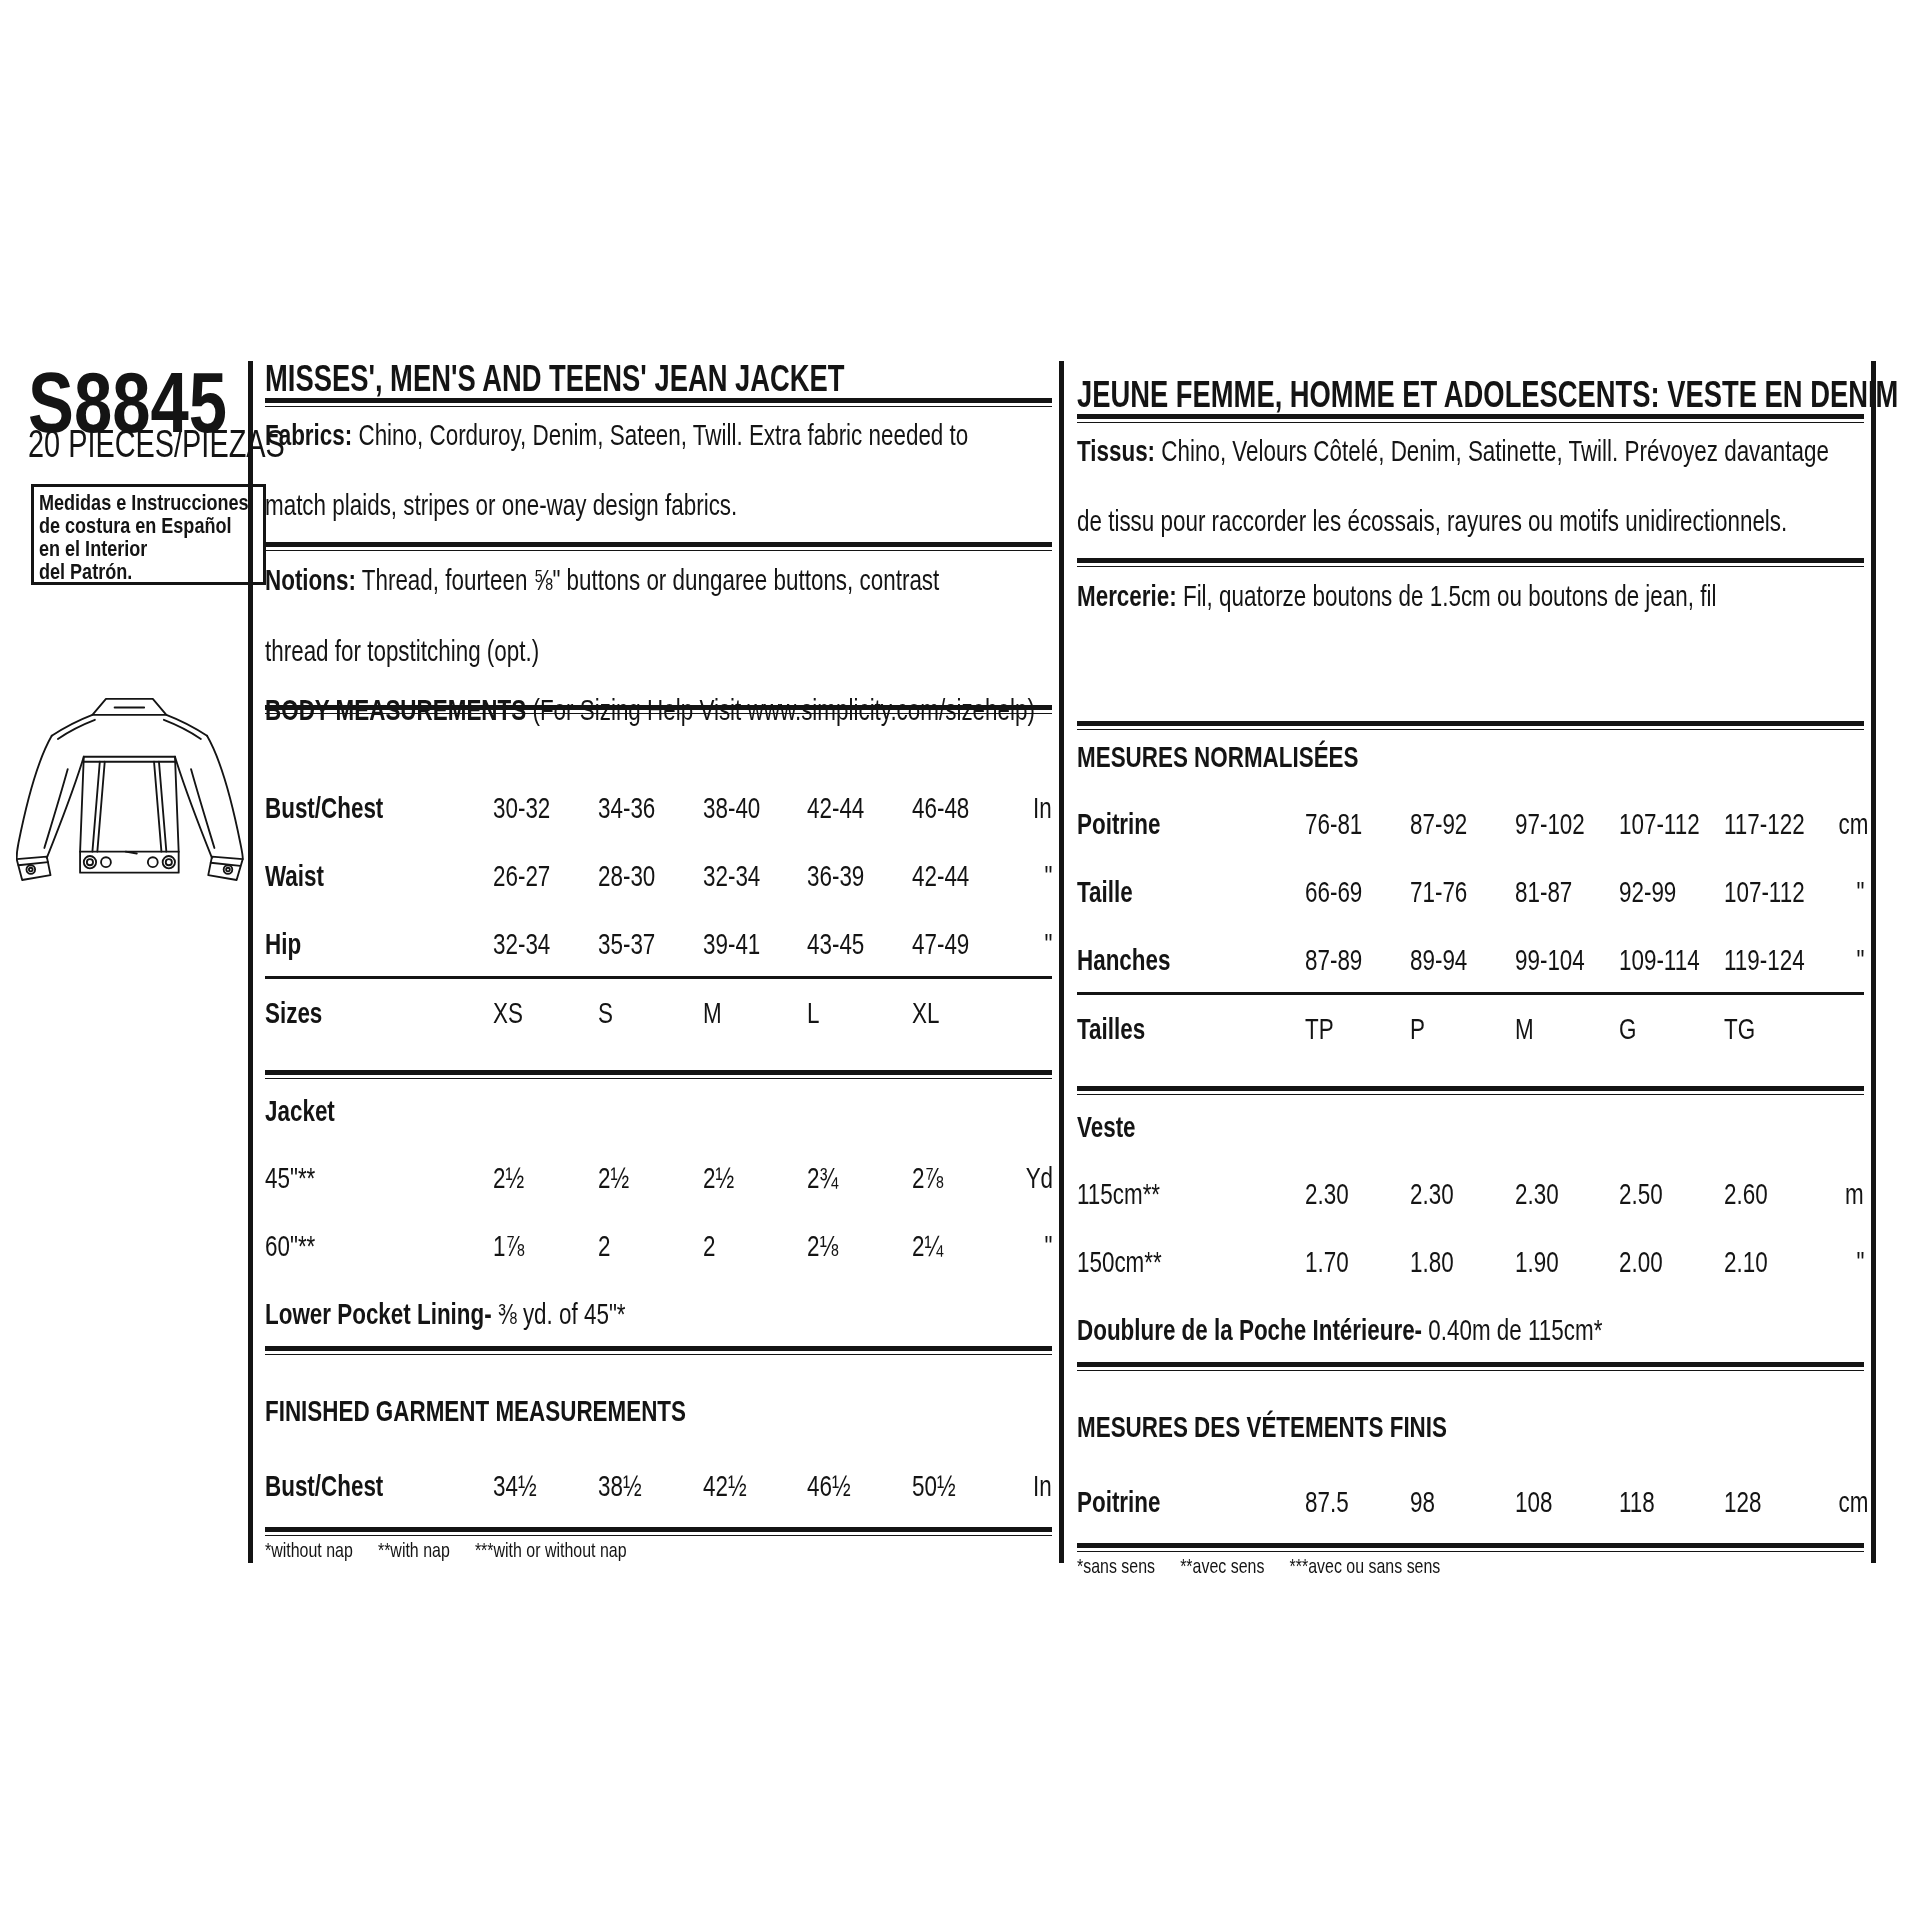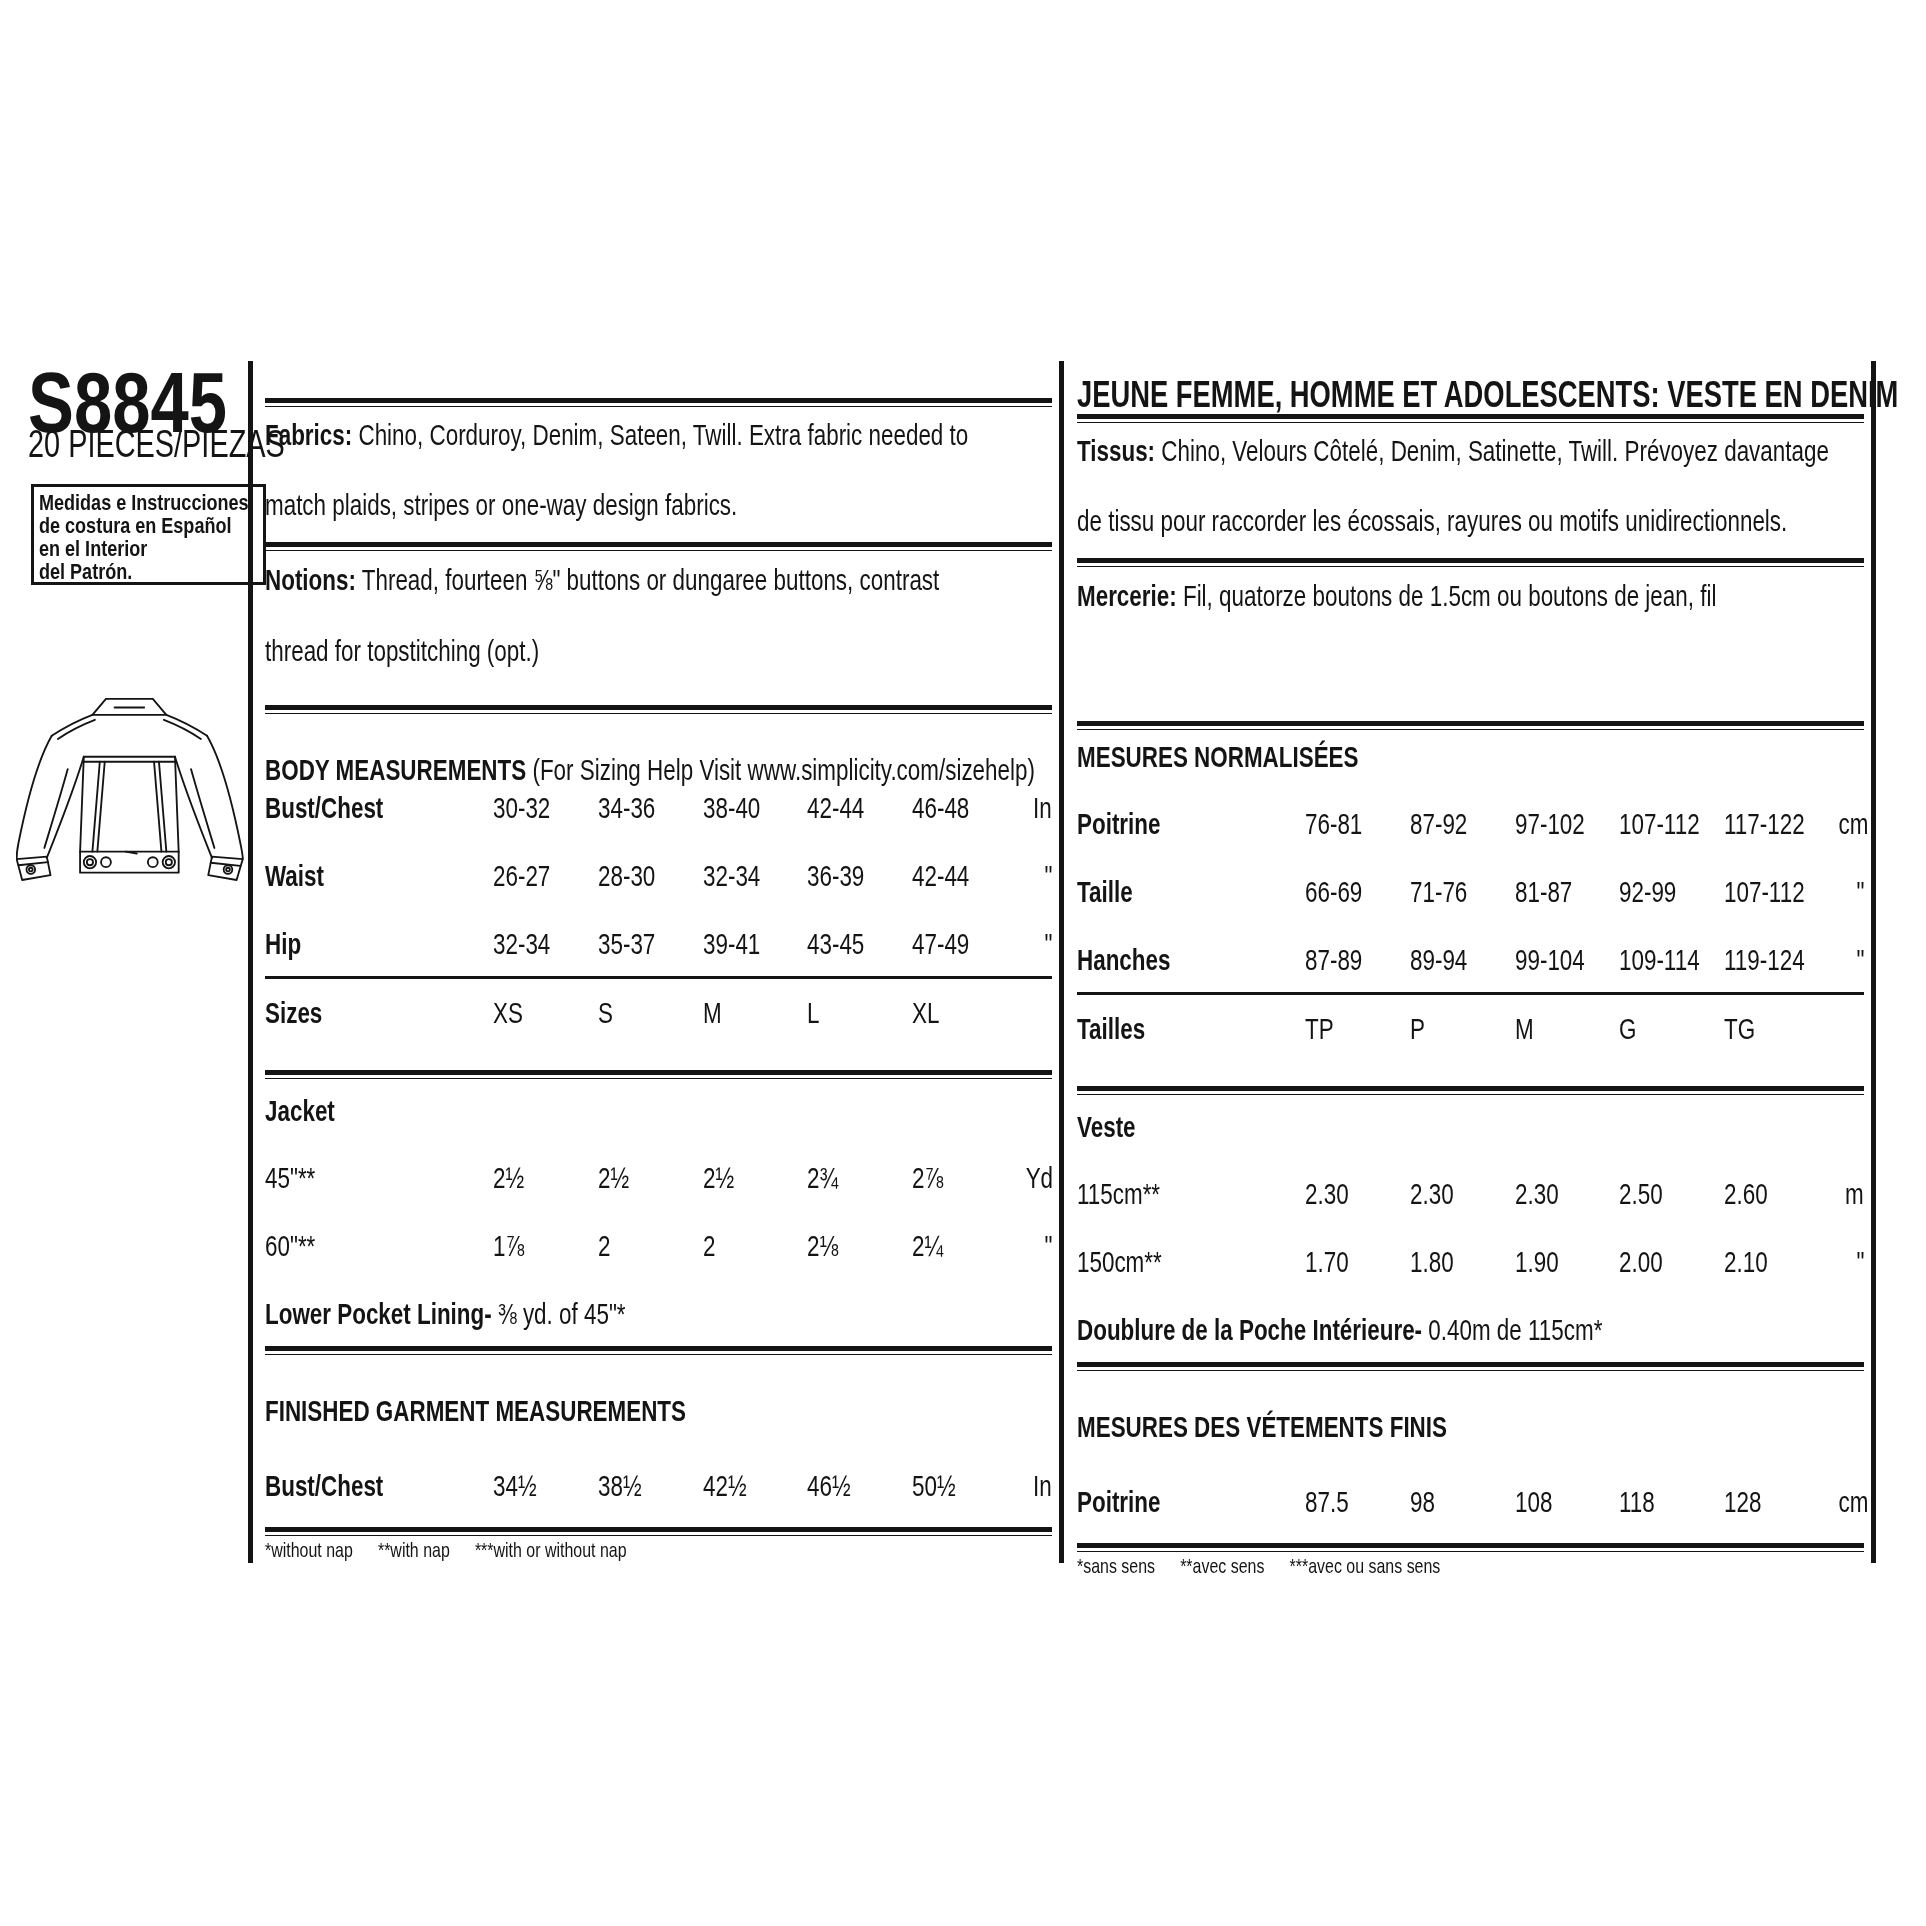--- a/index.html
+++ b/index.html
@@ -104,39 +104,42 @@
       <circle cx="248" cy="271" r="10"></circle>
         <circle cx="248" cy="271" r="5"></circle>
     </g>
   </svg>
 
   <div class="vline" style="left:248px"></div>
   <div class="vline" style="left:1059px"></div>
   <div class="vline" style="left:1871px"></div>
 
   <div class="col col-en">
+    <div class="line title-line" style="top:360px">
+      <span class="t">MISSES', MEN'S AND TEENS' JEAN JACKET</span>
+    </div>
     <div class="rule" style="top:398px"></div>
 
     <div class="line" style="top:487px">
       <span class="t">match plaids, stripes or one-way design fabrics.</span>
     </div>
     <div class="line" style="top:417px">
       <span class="t"><b>Fabrics:</b> <span>Chino, Corduroy, Denim, Sateen, Twill. Extra fabric needed to</span></span>
     </div>
     <div class="rule" style="top:542px"></div>
 
     <div class="line" style="top:562px">
       <span class="t"><b>Notions:</b> <span>Thread, fourteen ⅝" buttons or dungaree buttons, contrast</span></span>
     </div>
     <div class="line" style="top:633px">
       <span class="t">thread for topstitching (opt.)</span>
     </div>
     <div class="rule" style="top:705px"></div>
 
-    <div class="line" style="top:752px">
+    <div class="line" style="top:692px">
       <span class="t"><b>BODY MEASUREMENTS</b> <span>(For Sizing Help Visit www.simplicity.com/sizehelp)</span></span>
     </div>
 
     <div class="row" style="top:790px">
       <div class="cell"><span class="t b">Bust/Chest</span></div>
       <div class="cell"><span class="t">30-32</span></div>
       <div class="cell"><span class="t">34-36</span></div>
       <div class="cell"><span class="t">38-40</span></div>
       <div class="cell"><span class="t">42-44</span></div>
       <div class="cell"><span class="t">46-48</span></div>

